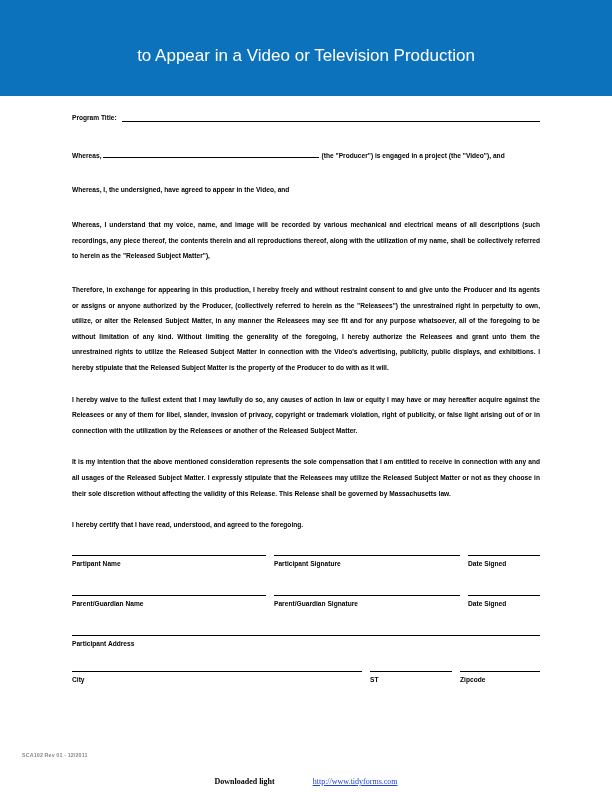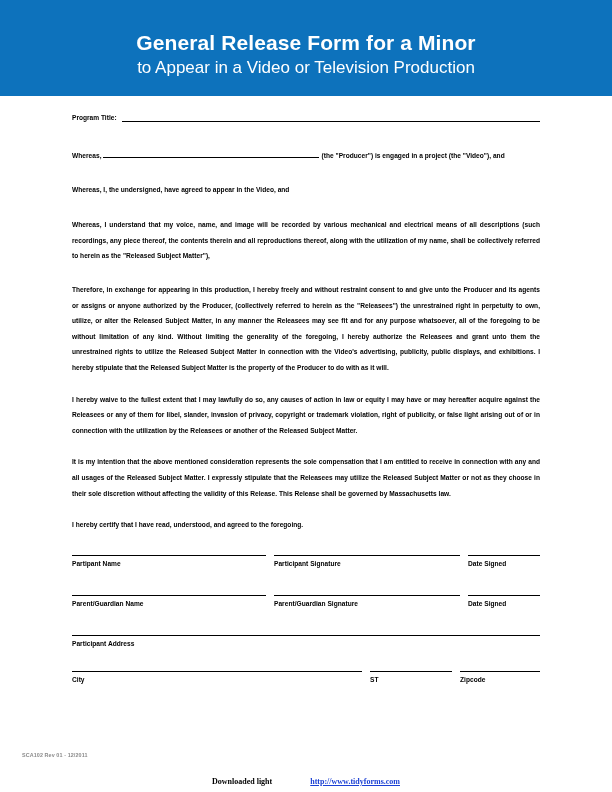--- a/index.html
+++ b/index.html
@@ -155,29 +155,28 @@
     width: 612px;
     text-align: center;
     font-family: "Liberation Serif", serif;
     font-size: 8px;
     color: #000;
     font-weight: bold;
   }
   #download-url {
     color: #1a3fd4;
     text-decoration: underline;
-    font-weight: bold;
+    font-weight: normal;
     padding-left: 36px;
   }
 </style>
 </head>
 <body>
 
 <div id="header-band">
-  <div id="header-title">General Release Form for a Minor</div>
   <div id="header-subtitle">to Appear in a Video or Television Production</div>
 </div>
 
 <div id="doc-body">
 
   <div id="program-title-row">
     <span id="program-title-label">Program Title:</span>
     <span id="program-title-rule"></span>
   </div>
 

